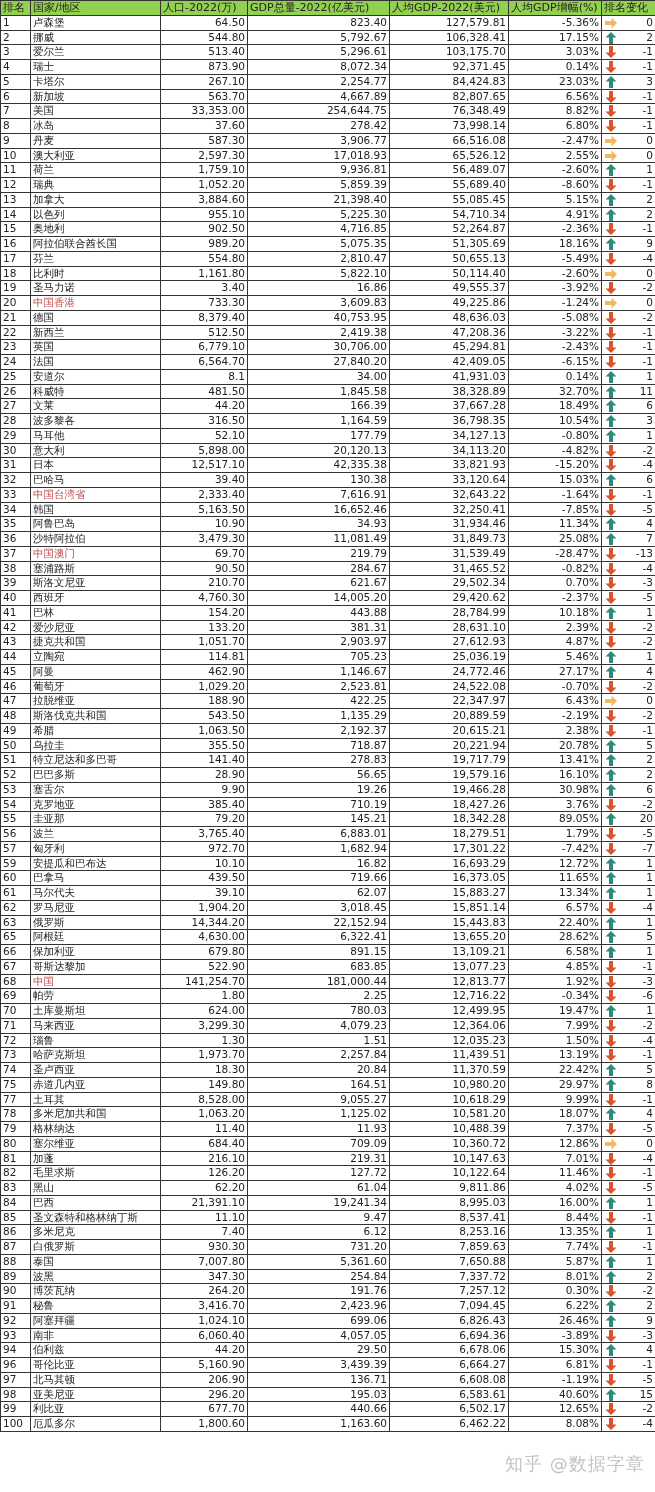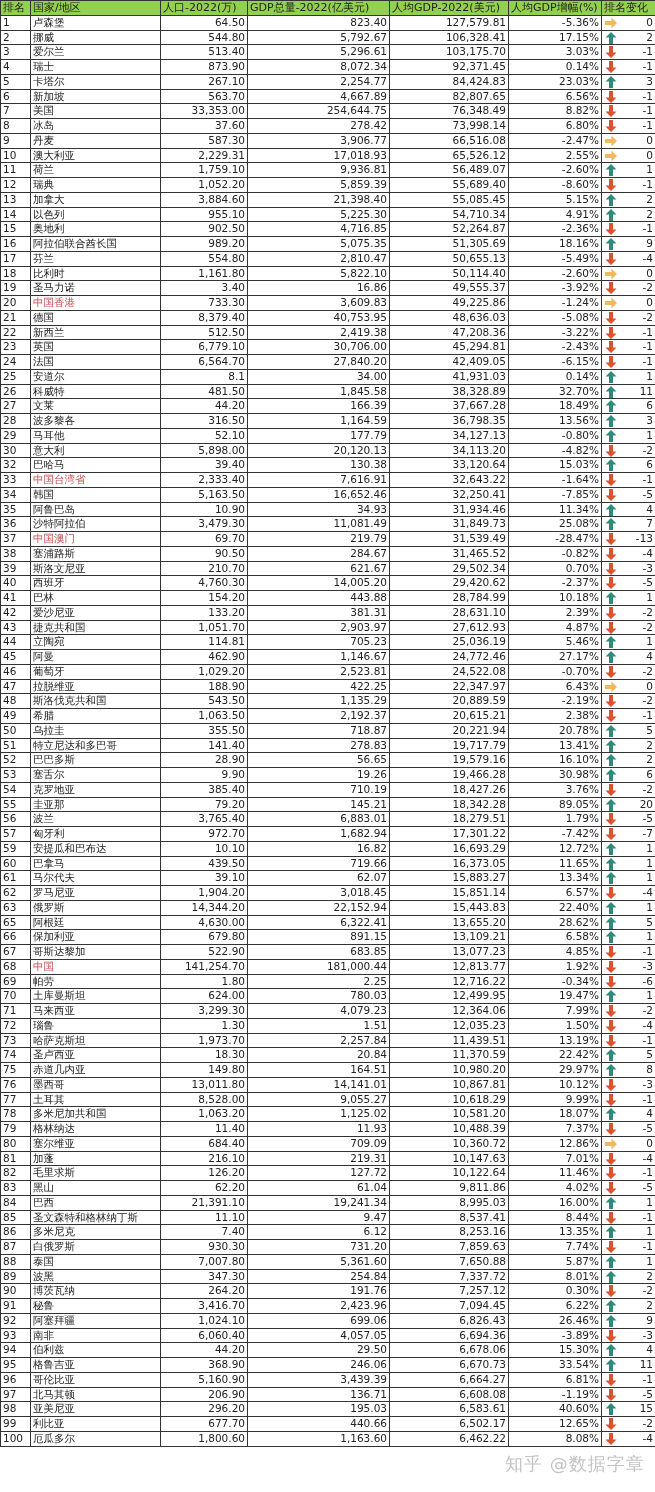--- a/index.html
+++ b/index.html
@@ -144,21 +144,21 @@
         <td class="num">66,516.08</td>
         <td class="num">-2.47%</td>
         <td class="arrow"><svg class="ic" viewBox="0 0 12 12">
             <path d="M12 6 L6.5 0.5 L6.5 4 L0 4 L0 8 L6.5 8 L6.5 11.5 Z" fill="#f0b860"></path>
           </svg></td>
         <td class="num chg">0</td>
       </tr>
       <tr>
         <td>10</td>
         <td class="">澳大利亚</td>
-        <td class="num">2,229.31</td>
+        <td class="num">2,597.30</td>
         <td class="num">17,018.93</td>
         <td class="num">65,526.12</td>
         <td class="num">2.55%</td>
         <td class="arrow"><svg class="ic" viewBox="0 0 12 12">
             <path d="M12 6 L6.5 0.5 L6.5 4 L0 4 L0 8 L6.5 8 L6.5 11.5 Z" fill="#f0b860"></path>
           </svg></td>
         <td class="num chg">0</td>
       </tr>
       <tr>
         <td>11</td>
@@ -363,21 +363,21 @@
             <path d="M6 0 L11.5 5.5 L8 5.5 L8 12 L4 12 L4 5.5 L0.5 5.5 Z" fill="#2e8b7a"></path>
           </svg></td>
         <td class="num chg">6</td>
       </tr>
       <tr>
         <td>28</td>
         <td class="">波多黎各</td>
         <td class="num">316.50</td>
         <td class="num">1,164.59</td>
         <td class="num">36,798.35</td>
-        <td class="num">13.56%</td>
+        <td class="num">10.54%</td>
         <td class="arrow"><svg class="ic" viewBox="0 0 12 12">
             <path d="M6 0 L11.5 5.5 L8 5.5 L8 12 L4 12 L4 5.5 L0.5 5.5 Z" fill="#2e8b7a"></path>
           </svg></td>
         <td class="num chg">3</td>
       </tr>
       <tr>
         <td>29</td>
         <td class="">马耳他</td>
         <td class="num">52.10</td>
         <td class="num">177.79</td>
@@ -394,20 +394,32 @@
         <td class="num">5,898.00</td>
         <td class="num">20,120.13</td>
         <td class="num">34,113.20</td>
         <td class="num">-4.82%</td>
         <td class="arrow"><svg class="ic" viewBox="0 0 12 12">
             <path d="M6 12 L11.5 6.5 L8 6.5 L8 0 L4 0 L4 6.5 L0.5 6.5 Z" fill="#d9532c"></path>
           </svg></td>
         <td class="num chg">-2</td>
       </tr>
       <tr>
+        <td>31</td>
+        <td class="">日本</td>
+        <td class="num">12,517.10</td>
+        <td class="num">42,335.38</td>
+        <td class="num">33,821.93</td>
+        <td class="num">-15.20%</td>
+        <td class="arrow"><svg class="ic" viewBox="0 0 12 12">
+            <path d="M6 12 L11.5 6.5 L8 6.5 L8 0 L4 0 L4 6.5 L0.5 6.5 Z" fill="#d9532c"></path>
+          </svg></td>
+        <td class="num chg">-4</td>
+      </tr>
+      <tr>
         <td>32</td>
         <td class="">巴哈马</td>
         <td class="num">39.40</td>
         <td class="num">130.38</td>
         <td class="num">33,120.64</td>
         <td class="num">15.03%</td>
         <td class="arrow"><svg class="ic" viewBox="0 0 12 12">
             <path d="M6 0 L11.5 5.5 L8 5.5 L8 12 L4 12 L4 5.5 L0.5 5.5 Z" fill="#2e8b7a"></path>
           </svg></td>
         <td class="num chg">6</td>
@@ -898,32 +910,20 @@
         <td class="num">149.80</td>
         <td class="num">164.51</td>
         <td class="num">10,980.20</td>
         <td class="num">29.97%</td>
         <td class="arrow"><svg class="ic" viewBox="0 0 12 12">
             <path d="M6 0 L11.5 5.5 L8 5.5 L8 12 L4 12 L4 5.5 L0.5 5.5 Z" fill="#2e8b7a"></path>
           </svg></td>
         <td class="num chg">8</td>
       </tr>
       <tr>
-        <td>76</td>
-        <td class="">墨西哥</td>
-        <td class="num">13,011.80</td>
-        <td class="num">14,141.01</td>
-        <td class="num">10,867.81</td>
-        <td class="num">10.12%</td>
-        <td class="arrow"><svg class="ic" viewBox="0 0 12 12">
-            <path d="M6 12 L11.5 6.5 L8 6.5 L8 0 L4 0 L4 6.5 L0.5 6.5 Z" fill="#d9532c"></path>
-          </svg></td>
-        <td class="num chg">-3</td>
-      </tr>
-      <tr>
         <td>77</td>
         <td class="">土耳其</td>
         <td class="num">8,528.00</td>
         <td class="num">9,055.27</td>
         <td class="num">10,618.29</td>
         <td class="num">9.99%</td>
         <td class="arrow"><svg class="ic" viewBox="0 0 12 12">
             <path d="M6 12 L11.5 6.5 L8 6.5 L8 0 L4 0 L4 6.5 L0.5 6.5 Z" fill="#d9532c"></path>
           </svg></td>
         <td class="num chg">-1</td>
@@ -1126,32 +1126,20 @@
         <td class="num">44.20</td>
         <td class="num">29.50</td>
         <td class="num">6,678.06</td>
         <td class="num">15.30%</td>
         <td class="arrow"><svg class="ic" viewBox="0 0 12 12">
             <path d="M6 0 L11.5 5.5 L8 5.5 L8 12 L4 12 L4 5.5 L0.5 5.5 Z" fill="#2e8b7a"></path>
           </svg></td>
         <td class="num chg">4</td>
       </tr>
       <tr>
-        <td>95</td>
-        <td class="">格鲁吉亚</td>
-        <td class="num">368.90</td>
-        <td class="num">246.06</td>
-        <td class="num">6,670.73</td>
-        <td class="num">33.54%</td>
-        <td class="arrow"><svg class="ic" viewBox="0 0 12 12">
-            <path d="M6 0 L11.5 5.5 L8 5.5 L8 12 L4 12 L4 5.5 L0.5 5.5 Z" fill="#2e8b7a"></path>
-          </svg></td>
-        <td class="num chg">11</td>
-      </tr>
-      <tr>
         <td>96</td>
         <td class="">哥伦比亚</td>
         <td class="num">5,160.90</td>
         <td class="num">3,439.39</td>
         <td class="num">6,664.27</td>
         <td class="num">6.81%</td>
         <td class="arrow"><svg class="ic" viewBox="0 0 12 12">
             <path d="M6 12 L11.5 6.5 L8 6.5 L8 0 L4 0 L4 6.5 L0.5 6.5 Z" fill="#d9532c"></path>
           </svg></td>
         <td class="num chg">-1</td>

